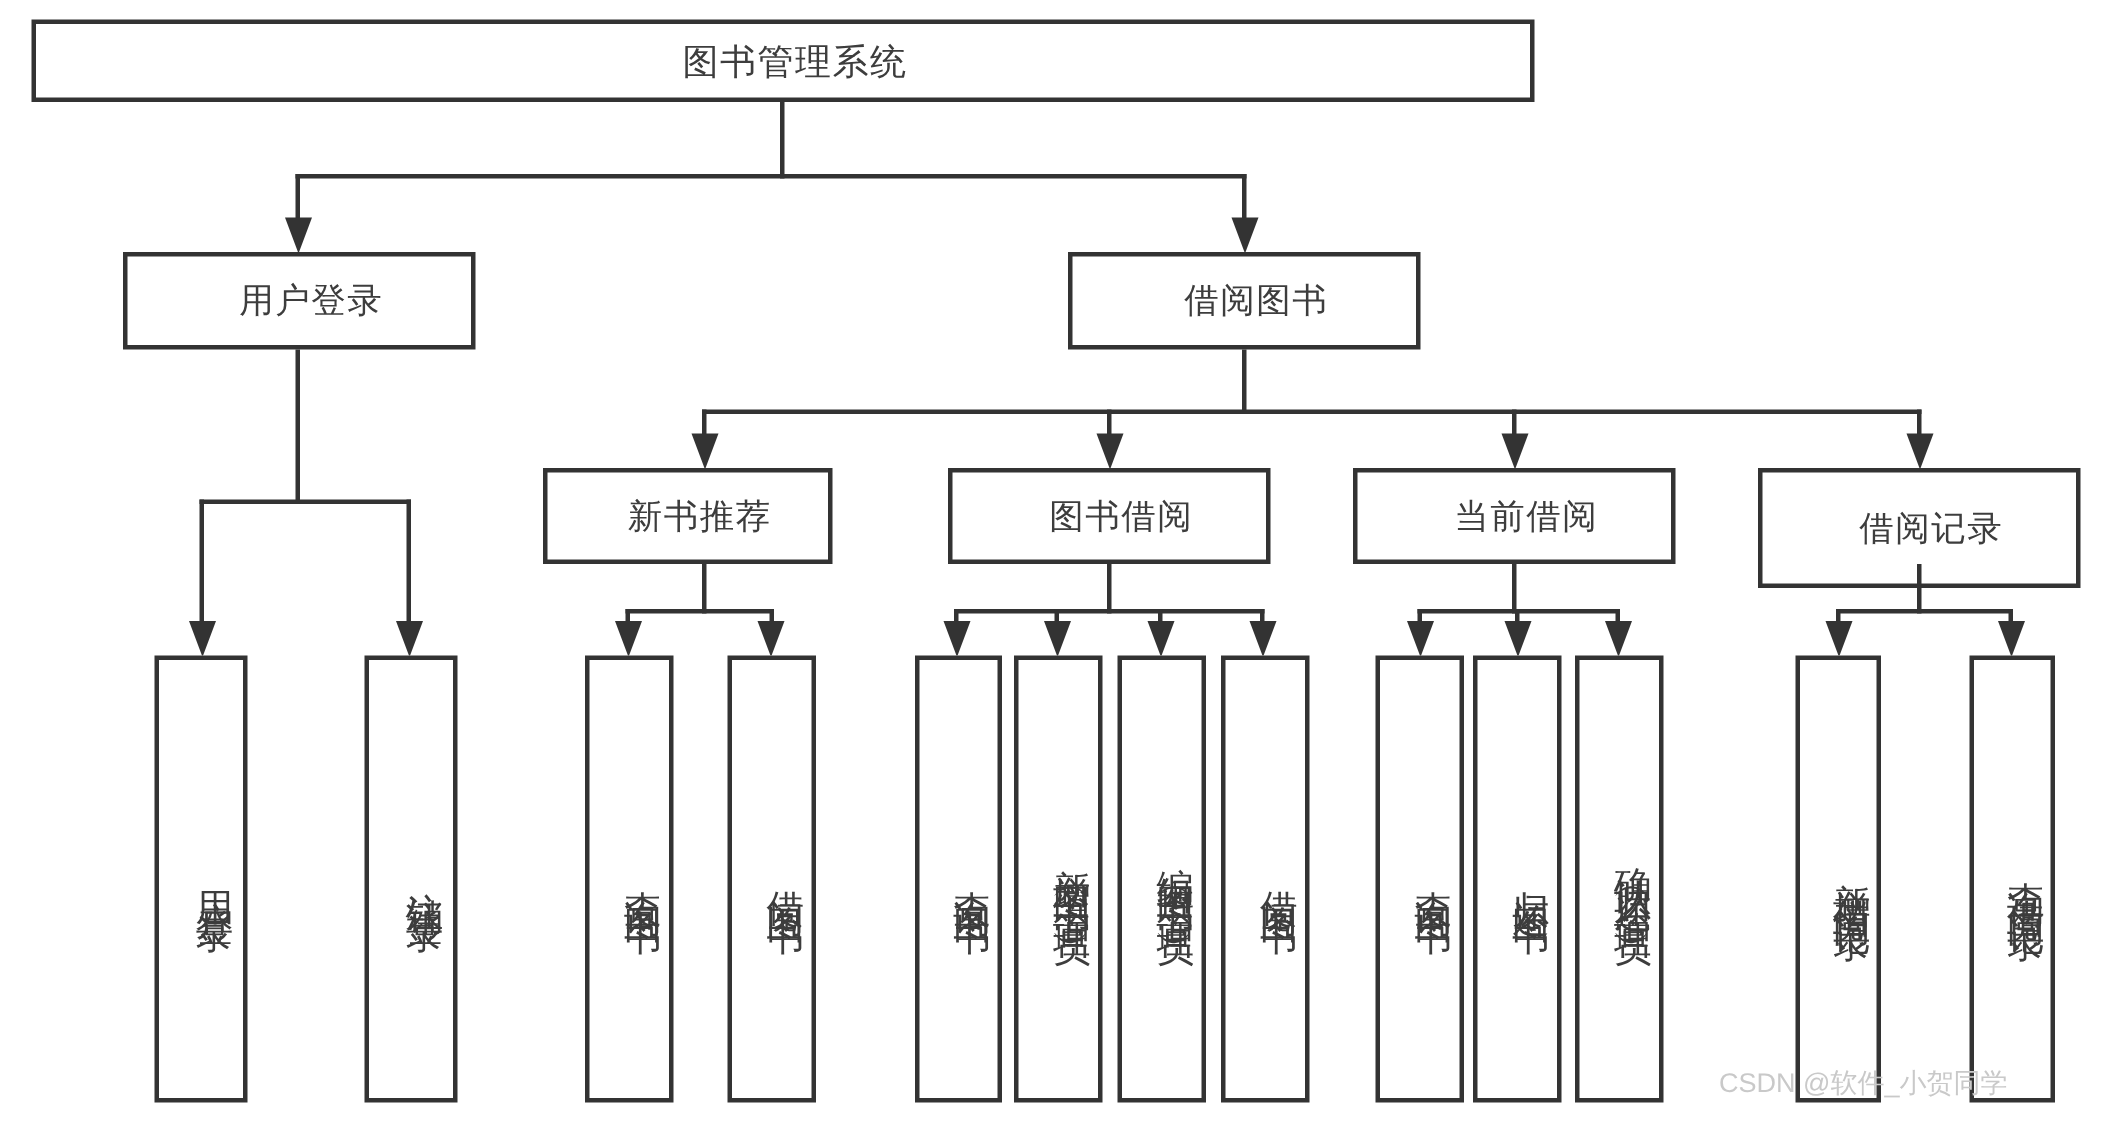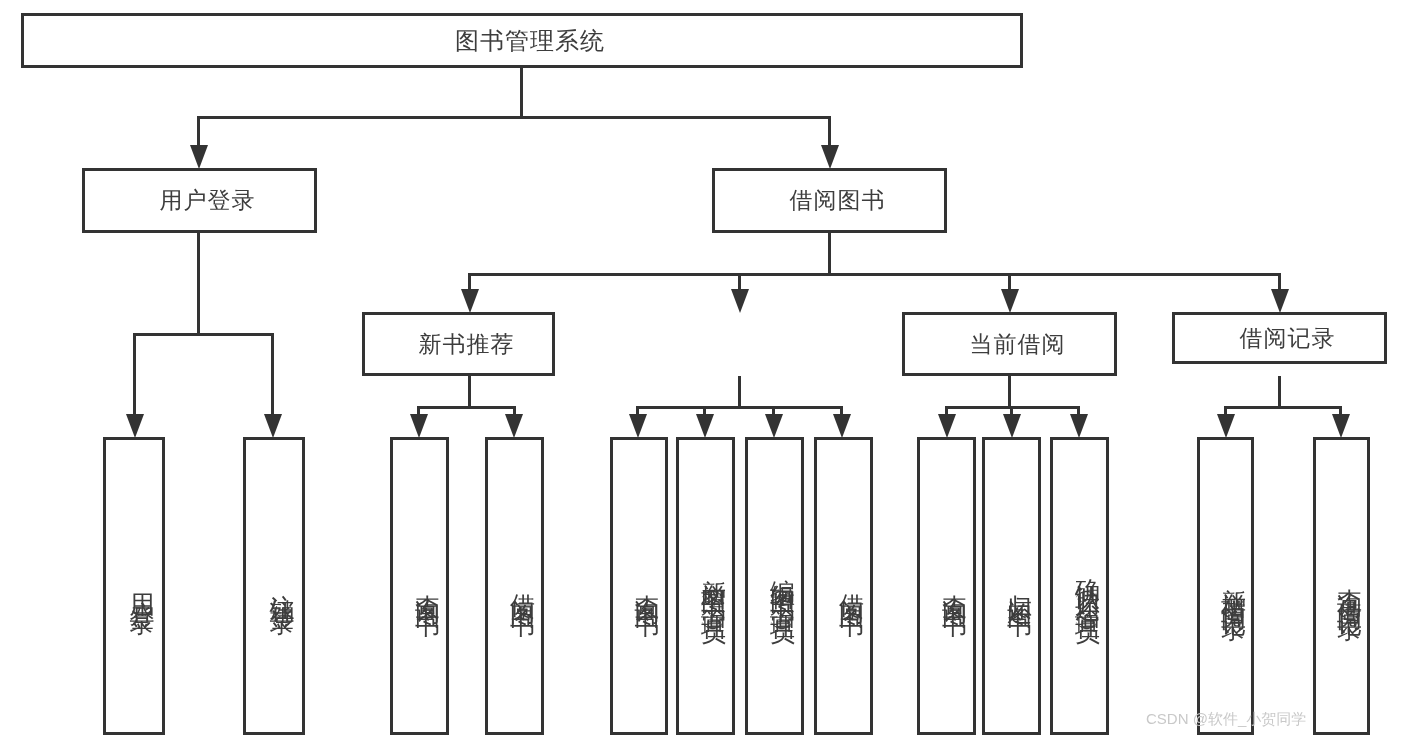--- a/index.html
+++ b/index.html
@@ -49,21 +49,21 @@
     position:absolute;
     width:0;height:0;
     border-left:9px solid transparent;
     border-right:9px solid transparent;
     border-top:24px solid var(--line);
   }
   .watermark{
     position:absolute;
     left:1146px;
     top:710px;
-    font-size:15px;
+    font-size:18px;
     color:var(--wm);
     white-space:nowrap;
     z-index:5;
   }
 </style>
 </head>
 <body>
 
 <div class="canvas">
 
@@ -99,24 +99,27 @@
   <div class="vline" style="left:738px;top:273px;height:18px"></div>
   <div class="arrow" style="left:731px;top:289px"></div>
   <div class="vline" style="left:1008px;top:273px;height:18px"></div>
   <div class="arrow" style="left:1001px;top:289px"></div>
   <div class="vline" style="left:1278px;top:273px;height:18px"></div>
   <div class="arrow" style="left:1271px;top:289px"></div>
 
   <div class="box" style="left:362px;top:312px;width:193px;height:64px">
     <span class="htext">新书推荐</span>
   </div>
+  <div class="box" style="left:632px;top:312px;width:215px;height:64px">
+    <span class="htext">图书借阅</span>
+  </div>
   <div class="box" style="left:902px;top:312px;width:215px;height:64px">
     <span class="htext">当前借阅</span>
   </div>
-  <div class="box" style="left:1172px;top:312px;width:215px;height:52px">
+  <div class="box" style="left:1172px;top:312px;width:215px;height:80px">
     <span class="htext">借阅记录</span>
   </div>
 
   <div class="vline" style="left:468px;top:376px;height:33px"></div>
   <div class="hline" style="left:417px;top:406px;width:99px"></div>
   <div class="vline" style="left:417px;top:406px;height:10px"></div>
   <div class="arrow" style="left:410px;top:414px"></div>
   <div class="vline" style="left:513px;top:406px;height:10px"></div>
   <div class="arrow" style="left:505px;top:414px"></div>
 

